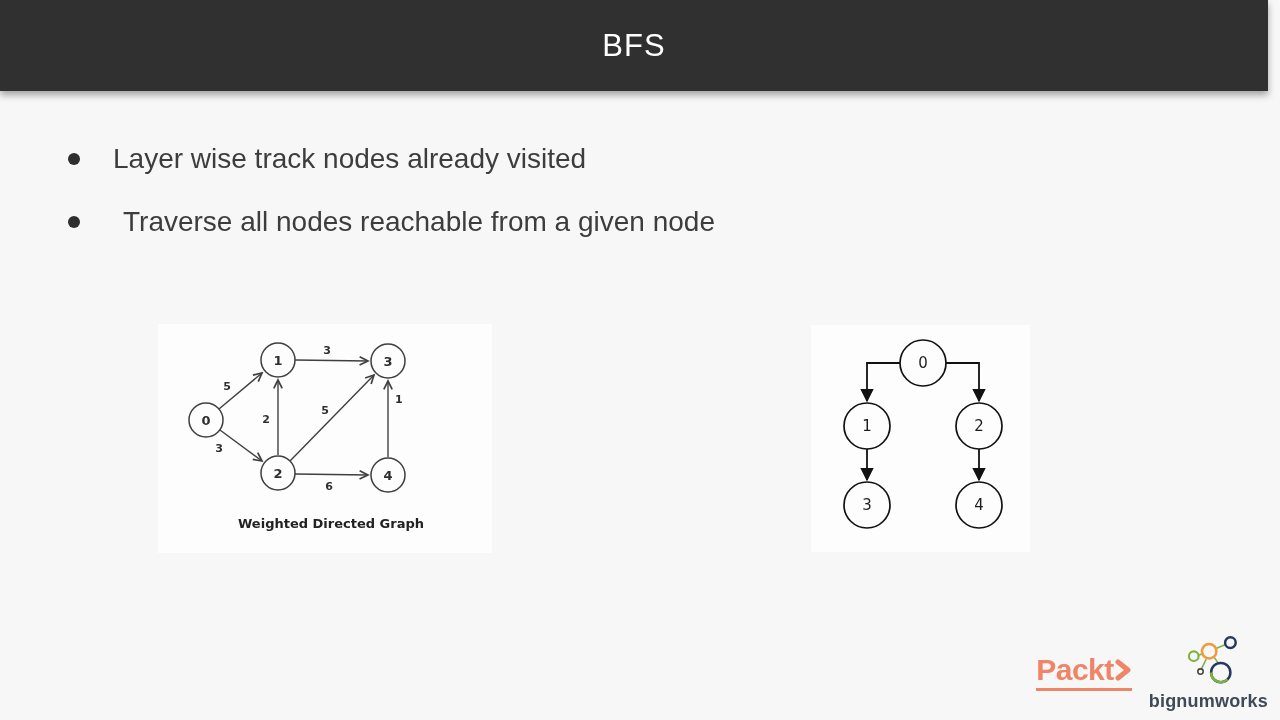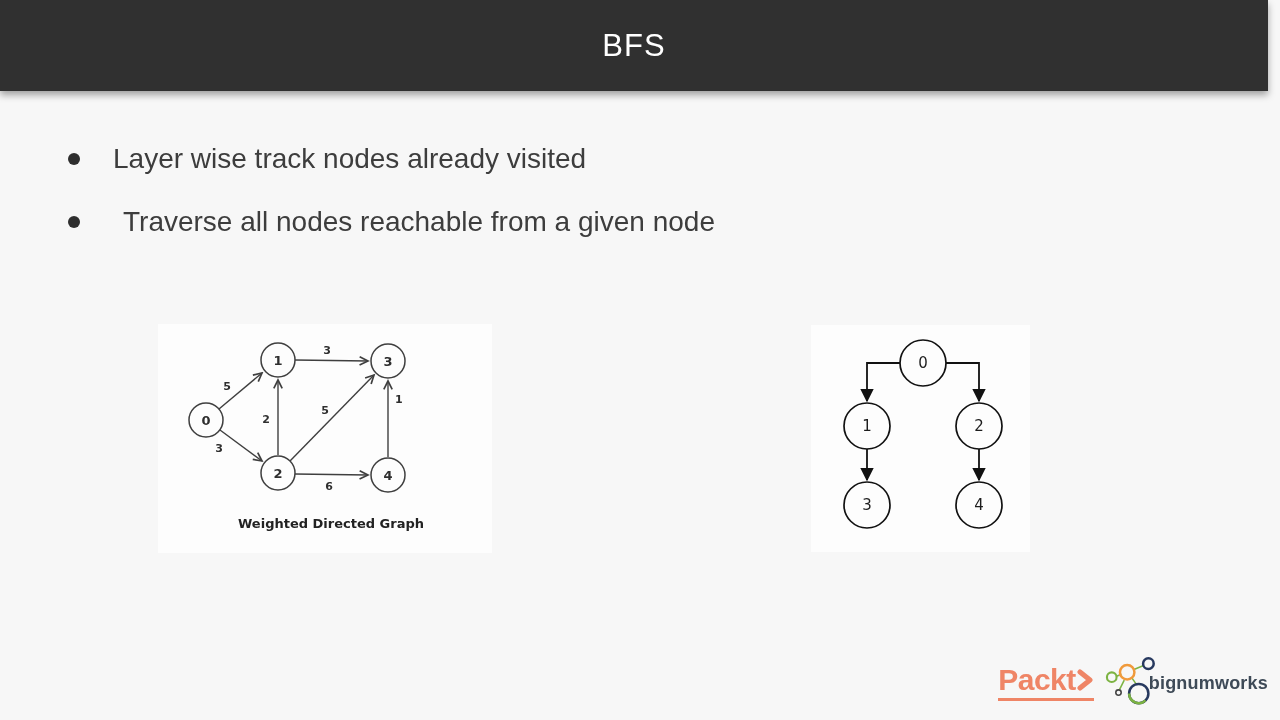--- a/index.html
+++ b/index.html
@@ -78,39 +78,40 @@
   .tree-label   { font-size: 15px; font-weight: normal; fill: #1d1d1d; }
   .fig-caption  { font-size: 13px; font-weight: bold; fill: #222; }
 
   
   .footer {
     position: absolute;
     right: 12px;
     bottom: 8px;
     display: flex;
     align-items: center;
-    gap: 10px;
+    gap: 28px;
   }
   .packt-logo {
     display: inline-flex;
     align-items: center;
     color: #ef8566;
     border-bottom: 3px solid #ef8566;
     padding-bottom: 3px;
     line-height: 1;
   }
   .packt-word {
     font-size: 30px;
     font-weight: 700;
     letter-spacing: -0.5px;
   }
   .packt-chevron { margin-left: 1px; display: inline-flex; }
   .bignumworks-logo {
     display: inline-flex;
     align-items: center;
+    flex-direction: column;
   }
   .bignumworks-word {
     font-size: 18px;
     font-weight: 600;
     color: #3e4a57;
     margin-left: -11px;
     letter-spacing: 0.2px;
   }
 </style>
 </head>

